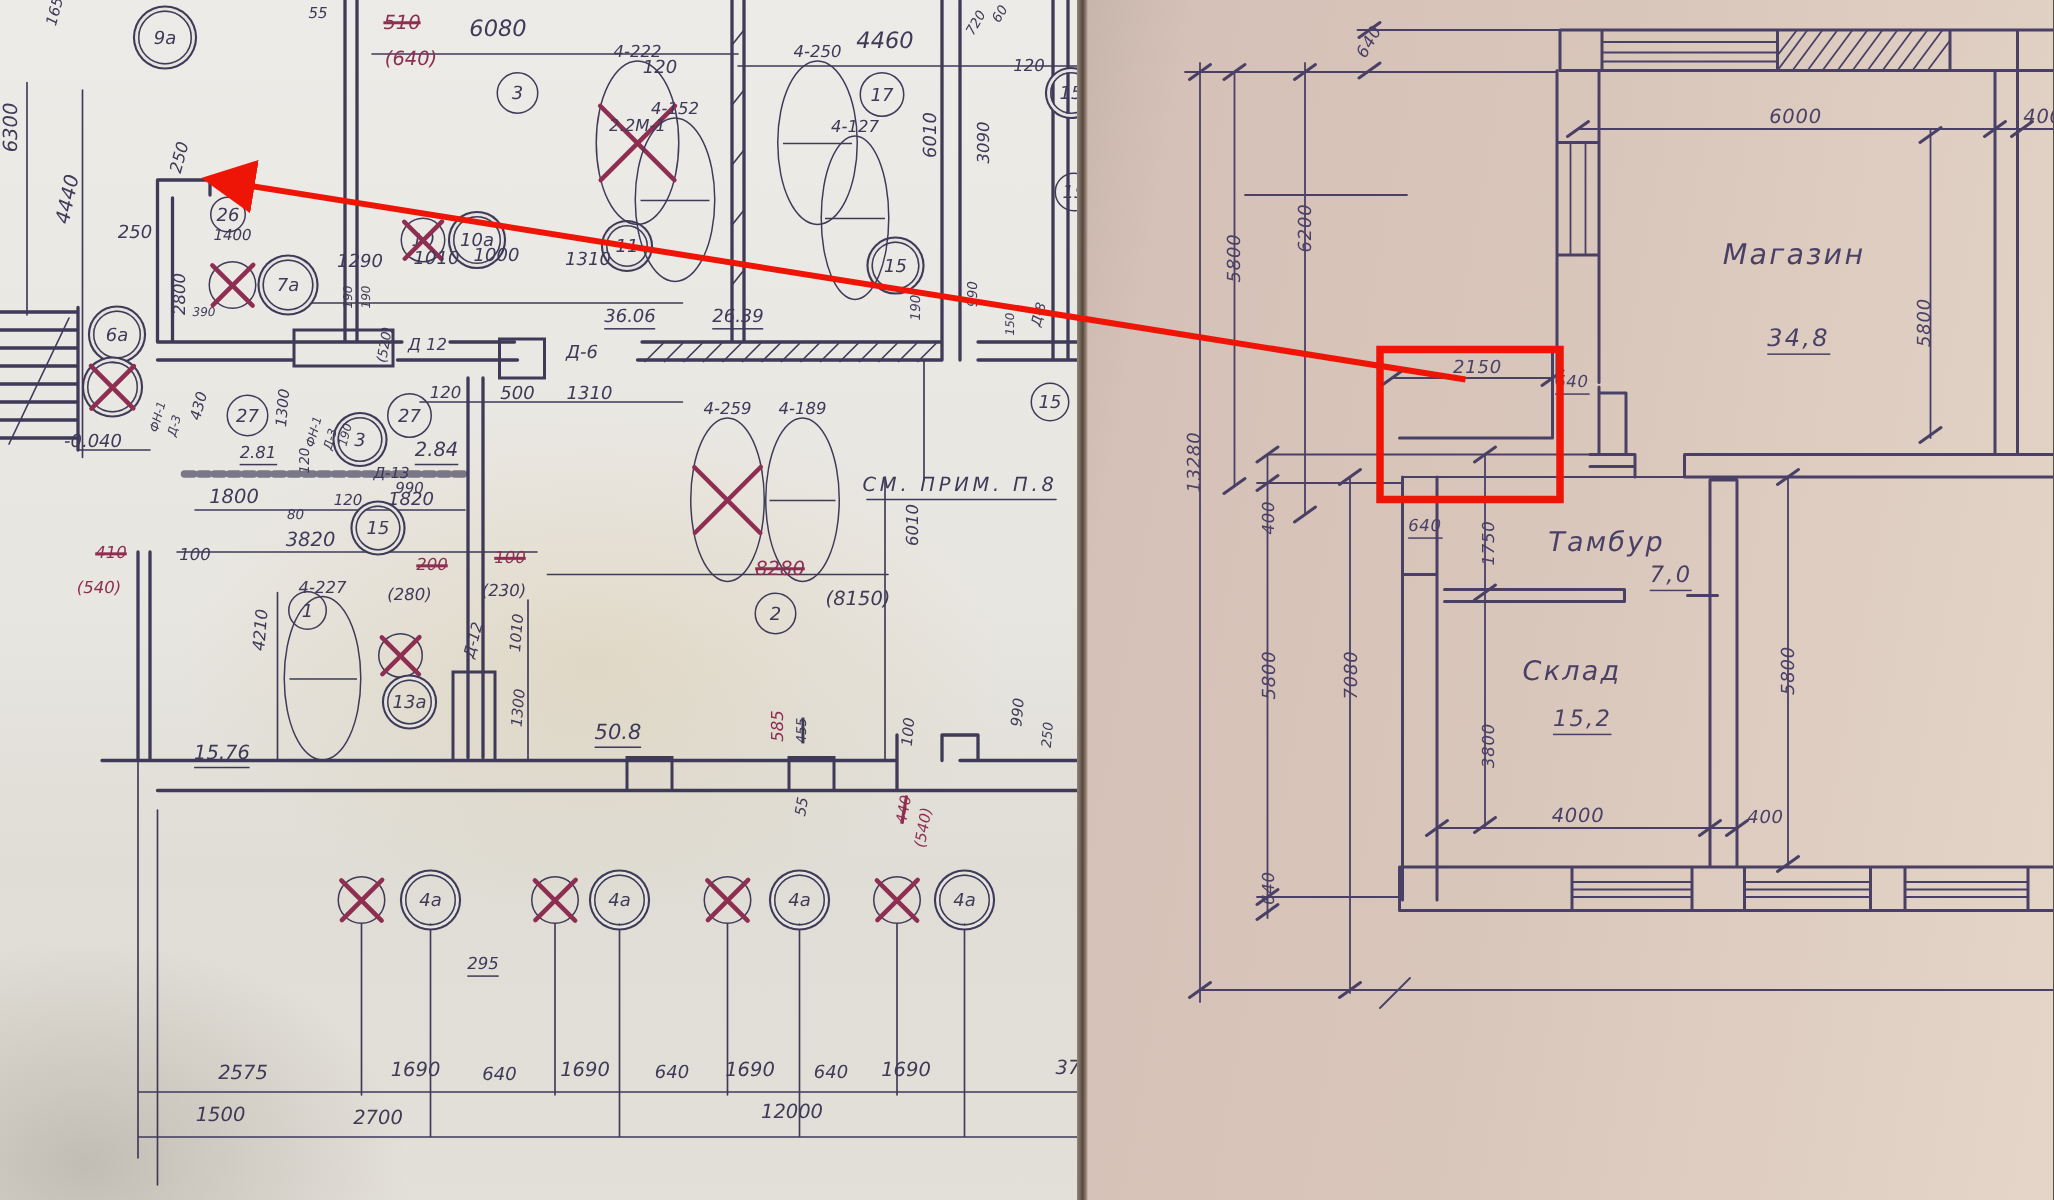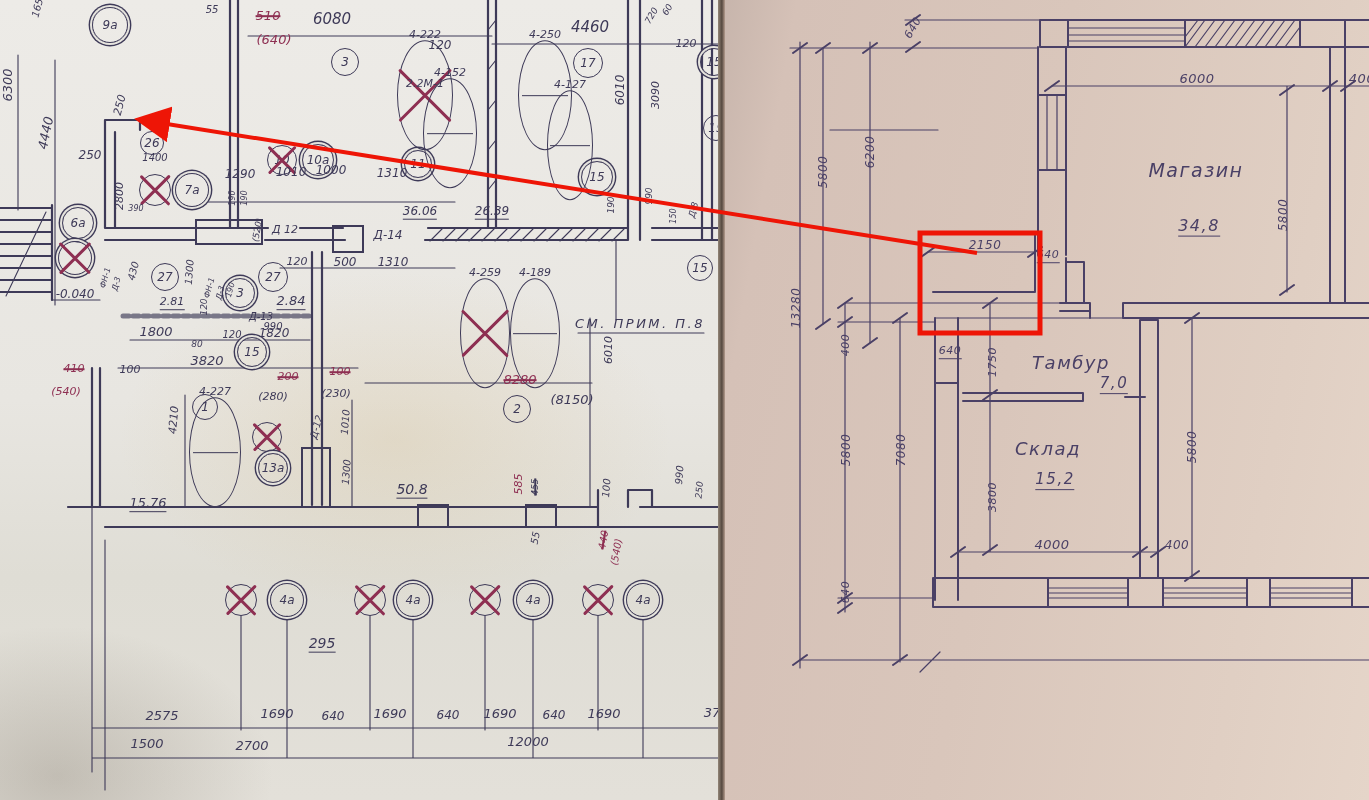--- a/index.html
+++ b/index.html
@@ -130,40 +130,40 @@
         <span class="label" style="left: 155px; top: 158px; font-size: 10px; transform: translate(-50%, -50%);">1400</span>
         <span class="label" style="left: 120px; top: 196px; font-size: 11px; transform: translate(-50%, -50%) rotate(-90deg);">2800</span>
         <span class="label" style="left: 136px; top: 209px; font-size: 8px; transform: translate(-50%, -50%);">390</span>
         <span class="label" style="left: 240px; top: 174px; font-size: 12px; transform: translate(-50%, -50%);">1290</span>
         <span class="label" style="left: 291px; top: 172px; font-size: 12px; transform: translate(-50%, -50%);">1010</span>
         <span class="label" style="left: 331px; top: 170px; font-size: 12px; transform: translate(-50%, -50%);">1000</span>
         <span class="label" style="left: 392px; top: 173px; font-size: 12px; transform: translate(-50%, -50%);">1310</span>
         <span class="label u" style="left: 420px; top: 212px; font-size: 12px; transform: translate(-50%, -50%);">36.06</span>
         <span class="label u" style="left: 492px; top: 212px; font-size: 12px; transform: translate(-50%, -50%);">26.39</span>
         <span class="label" style="left: 285px; top: 230px; font-size: 11px; transform: translate(-50%, -50%);">Д 12</span>
-        <span class="label" style="left: 388px; top: 235px; font-size: 12px; transform: translate(-50%, -50%);">Д-14</span>
+        <span class="label" style="left: 388px; top: 235px; font-size: 12px; transform: translate(-50%, -50%);">Д-6</span>
         <span class="label" style="left: 233px; top: 198px; font-size: 8px; transform: translate(-50%, -50%) rotate(-90deg);">190</span>
         <span class="label" style="left: 245px; top: 198px; font-size: 8px; transform: translate(-50%, -50%) rotate(-90deg);">190</span>
         <span class="label" style="left: 258px; top: 230px; font-size: 9px; transform: translate(-50%, -50%) rotate(-80deg);">(520)</span>
         <span class="label" style="left: 297px; top: 262px; font-size: 11px; transform: translate(-50%, -50%);">120</span>
         <span class="label" style="left: 345px; top: 262px; font-size: 12px; transform: translate(-50%, -50%);">500</span>
         <span class="label" style="left: 393px; top: 262px; font-size: 12px; transform: translate(-50%, -50%);">1310</span>
         <span class="label" style="left: 620px; top: 90px; font-size: 12px; transform: translate(-50%, -50%) rotate(-90deg);">6010</span>
         <span class="label" style="left: 656px; top: 95px; font-size: 11px; transform: translate(-50%, -50%) rotate(-90deg);">3090</span>
         <span class="label" style="left: 612px; top: 205px; font-size: 9px; transform: translate(-50%, -50%) rotate(-90deg);">190</span>
         <span class="label" style="left: 694px; top: 210px; font-size: 9px; transform: translate(-50%, -50%) rotate(-75deg);">Д-8</span>
         <span class="label" style="left: 650px; top: 196px; font-size: 9px; transform: translate(-50%, -50%) rotate(-90deg);">990</span>
         <span class="label" style="left: 674px; top: 216px; font-size: 8px; transform: translate(-50%, -50%) rotate(-90deg);">150</span>
         <span class="label" style="left: 106px; top: 278px; font-size: 8px; transform: translate(-50%, -50%) rotate(-75deg);">ФН-1</span>
         <span class="label" style="left: 117px; top: 284px; font-size: 8px; transform: translate(-50%, -50%) rotate(-75deg);">Д-3</span>
         <span class="label" style="left: 134px; top: 271px; font-size: 10px; transform: translate(-50%, -50%) rotate(-75deg);">430</span>
         <span class="label" style="left: 210px; top: 288px; font-size: 8px; transform: translate(-50%, -50%) rotate(-75deg);">ФН-1</span>
         <span class="label" style="left: 221px; top: 293px; font-size: 8px; transform: translate(-50%, -50%) rotate(-75deg);">Д-3</span>
         <span class="label" style="left: 231px; top: 290px; font-size: 8px; transform: translate(-50%, -50%) rotate(-75deg);">190</span>
-        <span class="label" style="left: 75px; top: 294px; font-size: 12px; transform: translate(-50%, -50%);">-0.040</span>
+        <span class="label" style="left: 62px; top: 294px; font-size: 12px; transform: translate(-50%, -50%);">-0.040</span>
         <span class="label u" style="left: 172px; top: 303px; font-size: 11px; transform: translate(-50%, -50%);">2.81</span>
         <span class="label" style="left: 190px; top: 272px; font-size: 10px; transform: translate(-50%, -50%) rotate(-85deg);">1300</span>
         <span class="label" style="left: 205px; top: 307px; font-size: 9px; transform: translate(-50%, -50%) rotate(-90deg);">120</span>
         <span class="label u" style="left: 291px; top: 302px; font-size: 13px; transform: translate(-50%, -50%);">2.84</span>
         <span class="label" style="left: 273px; top: 327px; font-size: 10px; transform: translate(-50%, -50%);">990</span>
         <span class="label" style="left: 261px; top: 317px; font-size: 10px; transform: translate(-50%, -50%);">Д-13</span>
         <span class="label" style="left: 156px; top: 332px; font-size: 13px; transform: translate(-50%, -50%);">1800</span>
         <span class="label" style="left: 232px; top: 335px; font-size: 10px; transform: translate(-50%, -50%);">120</span>
         <span class="label" style="left: 274px; top: 333px; font-size: 12px; transform: translate(-50%, -50%);">1820</span>
         <span class="label" style="left: 197px; top: 345px; font-size: 9px; transform: translate(-50%, -50%);">80</span>
@@ -186,21 +186,21 @@
         <span class="label u" style="left: 148px; top: 489px; font-size: 13px; transform: translate(-50%, -50%); margin-top: 15px;">15.76</span>
         <span class="label u" style="left: 412px; top: 490px; font-size: 14px; transform: translate(-50%, -50%);">50.8</span>
         <span class="label red" style="left: 519px; top: 484px; font-size: 11px; transform: translate(-50%, -50%) rotate(-90deg);">585</span>
         <span class="label strike" style="left: 536px; top: 487px; font-size: 9px; transform: translate(-50%, -50%) rotate(-90deg);">455</span>
         <span class="label" style="left: 536px; top: 538px; font-size: 10px; transform: translate(-50%, -50%) rotate(-80deg);">55</span>
         <span class="label" style="left: 607px; top: 488px; font-size: 10px; transform: translate(-50%, -50%) rotate(-85deg);">100</span>
         <span class="label red strike" style="left: 604px; top: 540px; font-size: 10px; transform: translate(-50%, -50%) rotate(-80deg);">440</span>
         <span class="label red" style="left: 617px; top: 552px; font-size: 10px; transform: translate(-50%, -50%) rotate(-80deg);">(540)</span>
         <span class="label" style="left: 680px; top: 475px; font-size: 10px; transform: translate(-50%, -50%) rotate(-85deg);">990</span>
         <span class="label" style="left: 700px; top: 490px; font-size: 9px; transform: translate(-50%, -50%) rotate(-85deg);">250</span>
-        <span class="label u" style="left: 322px; top: 644px; font-size: 14px; transform: translate(-50%, -50%);">295</span>
+        <span class="label u" style="left: 322px; top: 644px; font-size: 11px; transform: translate(-50%, -50%);">295</span>
         <span class="label" style="left: 162px; top: 716px; font-size: 13px; transform: translate(-50%, -50%);">2575</span>
         <span class="label" style="left: 277px; top: 714px; font-size: 13px; transform: translate(-50%, -50%);">1690</span>
         <span class="label" style="left: 333px; top: 716px; font-size: 12px; transform: translate(-50%, -50%);">640</span>
         <span class="label" style="left: 390px; top: 714px; font-size: 13px; transform: translate(-50%, -50%);">1690</span>
         <span class="label" style="left: 448px; top: 715px; font-size: 12px; transform: translate(-50%, -50%);">640</span>
         <span class="label" style="left: 500px; top: 714px; font-size: 13px; transform: translate(-50%, -50%);">1690</span>
         <span class="label" style="left: 554px; top: 715px; font-size: 12px; transform: translate(-50%, -50%);">640</span>
         <span class="label" style="left: 604px; top: 714px; font-size: 13px; transform: translate(-50%, -50%);">1690</span>
         <span class="label" style="left: 712px; top: 713px; font-size: 13px; transform: translate(-50%, -50%);">37</span>
         <span class="label" style="left: 147px; top: 744px; font-size: 13px; transform: translate(-50%, -50%);">1500</span>

